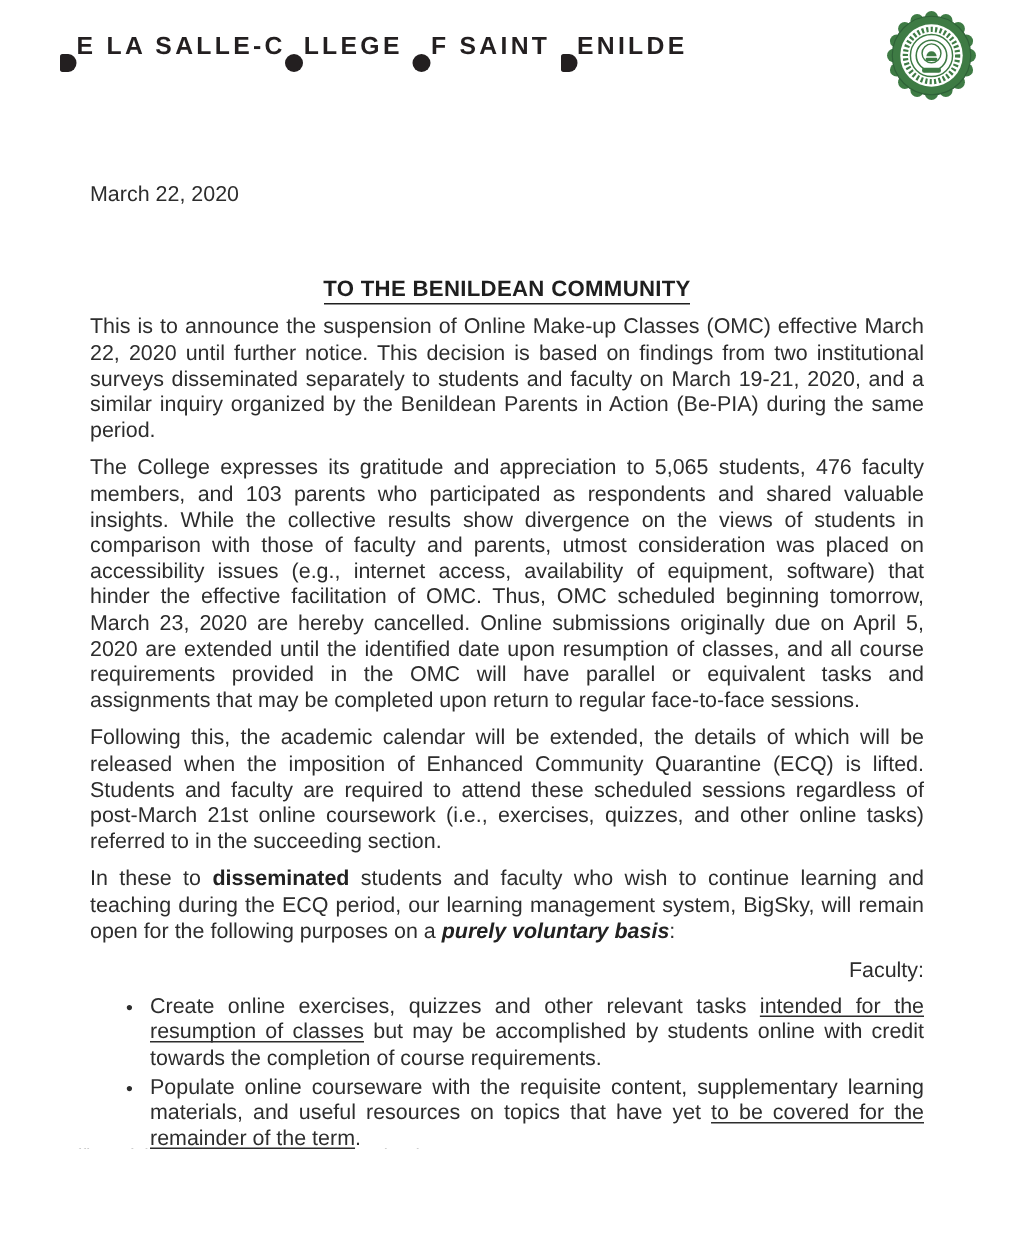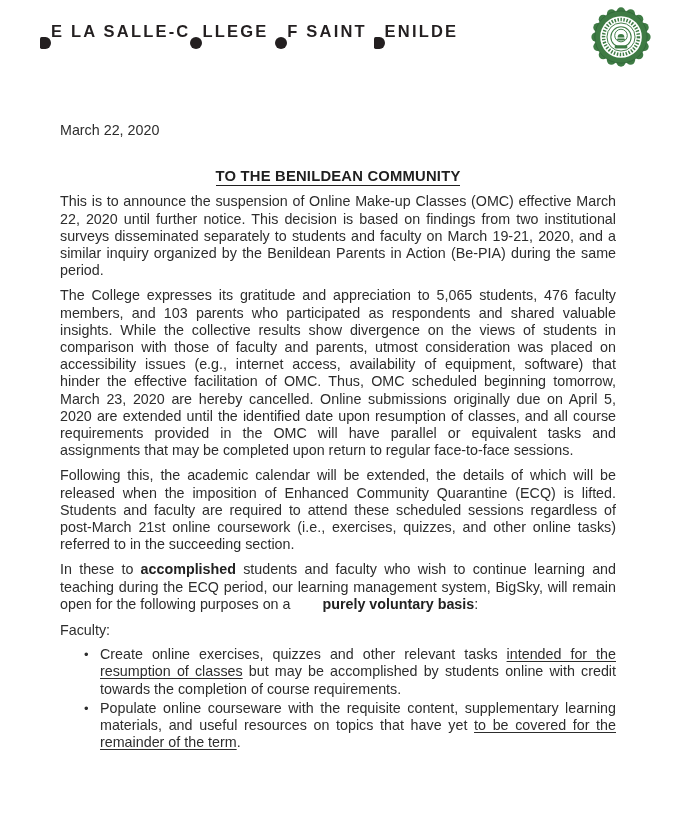--- a/index.html
+++ b/index.html
@@ -34,37 +34,37 @@
   .wordmark .seg-o { width: 12px; border-radius: 50%; }
   .seal { position: absolute; top: 6px; right: 23px; width: 62px; height: 62px; }
   
   .content {
     padding: 0 59px 0 60px;
     font-size: 14.3px;
     line-height: 17.2px;
   }
   .date-line { margin: 50px 0 0 0; }
   .letter-title {
-    margin: 29px 0 0 0;
+    margin: 46px 0 0 0;
     text-align: center;
     font-size: 14.8px;
     font-weight: bold;
     color: #1f1f1f;
     letter-spacing: 0.2px;
   }
   .letter-title span {
     border-bottom: 1.6px solid #1f1f1f;
     padding-bottom: 1px;
   }
   .para { margin: 8px 0 0 0; text-align: justify; }
   .para.first { }
   .seg-b  { font-weight: bold; color: #222; }
-  .seg-bi { font-weight: bold; color: #222; margin-left: 28px; }
+  .seg-bi { font-weight: bold; font-style: italic; color: #222; }
   .seg-u  { text-decoration: underline; text-underline-offset: 2px; }
-  .faculty-label { margin: 9px 0 0 0; }
+  .faculty-label { margin: 9px 0 0 0; text-align: right; }
   ul.bullets { margin: 7px 0 0 0; padding: 0 0 0 40px; }
   ul.bullets li {
     list-style: none;
     position: relative;
     text-align: justify;
     margin: 2px 0 0 0;
   }
   ul.bullets li::before {
     content: "\2022";
     position: absolute;
@@ -132,21 +132,21 @@
     <h1 class="letter-title">
       <span>TO THE BENILDEAN COMMUNITY</span>
     </h1>
 
     <p class="para first"><span>This is to announce the suspension of Online Make-up Classes (OMC) effective March 22, 2020 until further notice. This decision is based on findings from two institutional surveys disseminated separately to students and faculty on March 19-21, 2020, and a similar inquiry organized by the Benildean Parents in Action (Be-PIA) during the same period.</span></p>
 
     <p class="para"><span>The College expresses its gratitude and appreciation to 5,065 students, 476 faculty members, and 103 parents who participated as respondents and shared valuable insights. While the collective results show divergence on the views of students in comparison with those of faculty and parents, utmost consideration was placed on accessibility issues (e.g., internet access, availability of equipment, software) that hinder the effective facilitation of OMC. Thus, OMC scheduled beginning tomorrow, March 23, 2020 are hereby cancelled. Online submissions originally due on April 5, 2020 are extended until the identified date upon resumption of classes, and all course requirements provided in the OMC will have parallel or equivalent tasks and assignments that may be completed upon return to regular face-to-face sessions.</span></p>
 
     <p class="para"><span>Following this, the academic calendar will be extended, the details of which will be released when the imposition of Enhanced Community Quarantine (ECQ) is lifted. Students and faculty are required to attend these scheduled sessions regardless of post-March 21st online coursework (i.e., exercises, quizzes, and other online tasks) referred to in the succeeding section.</span></p>
 
-    <p class="para"><span>In these to </span><span class="seg-b">accomplished</span><span> students and faculty who wish to continue learning and teaching during the ECQ period, our learning management system, BigSky, will remain open for the following purposes on a </span><span class="seg-bi">purely voluntary basis</span><span>:</span></p>
+    <p class="para"><span>In these to </span><span class="seg-b">disseminated</span><span> students and faculty who wish to continue learning and teaching during the ECQ period, our learning management system, BigSky, will remain open for the following purposes on a </span><span class="seg-bi">purely voluntary basis</span><span>:</span></p>
 
     <p class="faculty-label">Faculty:</p>
 
     <ul class="bullets">
       <li><span>Create online exercises, quizzes and other relevant tasks </span><span class="seg-u">intended for the resumption of classes</span><span> but may be accomplished by students online with credit towards the completion of course requirements.</span></li>
       <li><span>Populate online courseware with the requisite content, supplementary learning materials, and useful resources on topics that have yet </span><span class="seg-u">to be covered for the remainder of the term</span><span>.</span></li>
     </ul>
   </div>
 
   <div class="footer">

